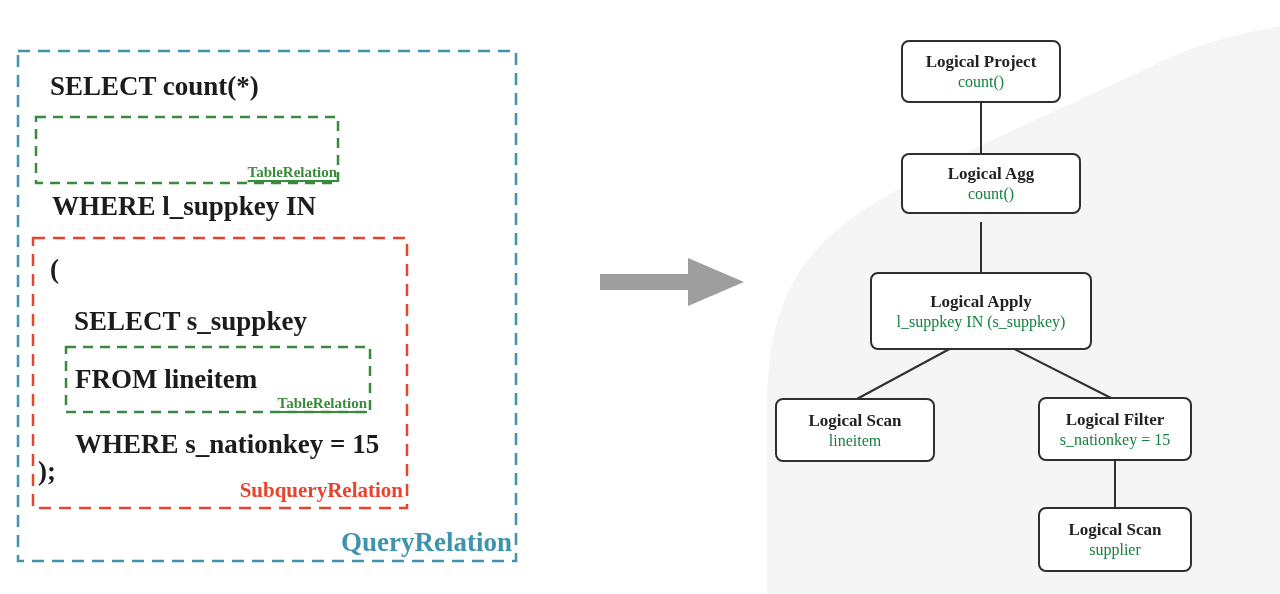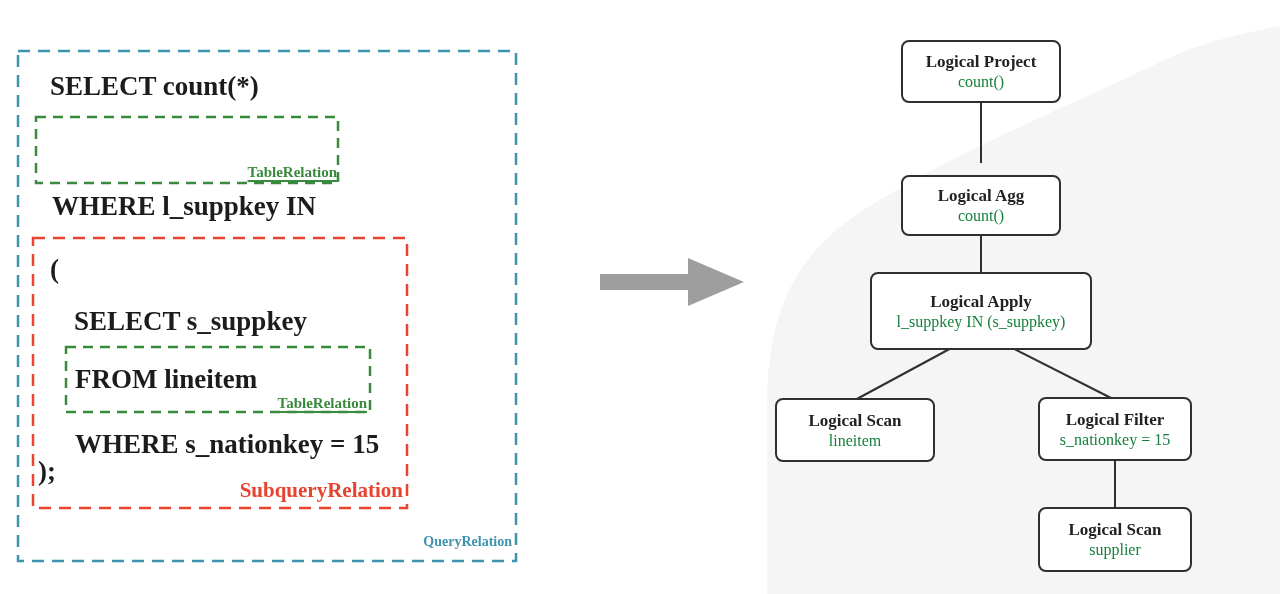--- a/index.html
+++ b/index.html
@@ -30,21 +30,21 @@
     line-height:22px;
   }
   .rel-label.table{
     font-size:15px;
     color:#3a8a3e;
     text-decoration:underline;
     text-decoration-thickness:2px;
     text-underline-offset:3px;
   }
   .rel-label.subquery{font-size:21px;color:#e8432f;}
-  .rel-label.query{font-size:14px;color:#3f93ae;}
+  .rel-label.query{font-size:27px;color:#3f93ae;}
 
   
   .node{
     position:absolute;
     box-sizing:border-box;
     background:#ffffff;
     border:2px solid #2f2f2f;
     border-radius:8px;
     display:flex;
     flex-direction:column;
@@ -103,21 +103,21 @@
   <div class="rel-label table" style="right:943px;top:161px">TableRelation</div>
   <div class="rel-label table" style="right:913px;top:392px">TableRelation</div>
   <div class="rel-label subquery" style="right:877px;top:479px">SubqueryRelation</div>
   <div class="rel-label query" style="right:768px;top:531px">QueryRelation</div>
 
   <div class="node" style="left:901px;top:40px;width:160px;height:63px">
     <div class="node-title">Logical Project</div>
     <div class="node-sub">count()</div>
   </div>
 
-  <div class="node" style="left:901px;top:175px;width:160px;height:61px">
+  <div class="node" style="left:901px;top:153px;width:180px;height:61px">
     <div class="node-title">Logical Agg</div>
     <div class="node-sub">count()</div>
   </div>
 
   <div class="node" style="left:870px;top:272px;width:222px;height:78px">
     <div class="node-title">Logical Apply</div>
     <div class="node-sub">l_suppkey IN (s_suppkey)</div>
   </div>
 
   <div class="node" style="left:775px;top:398px;width:160px;height:64px">

